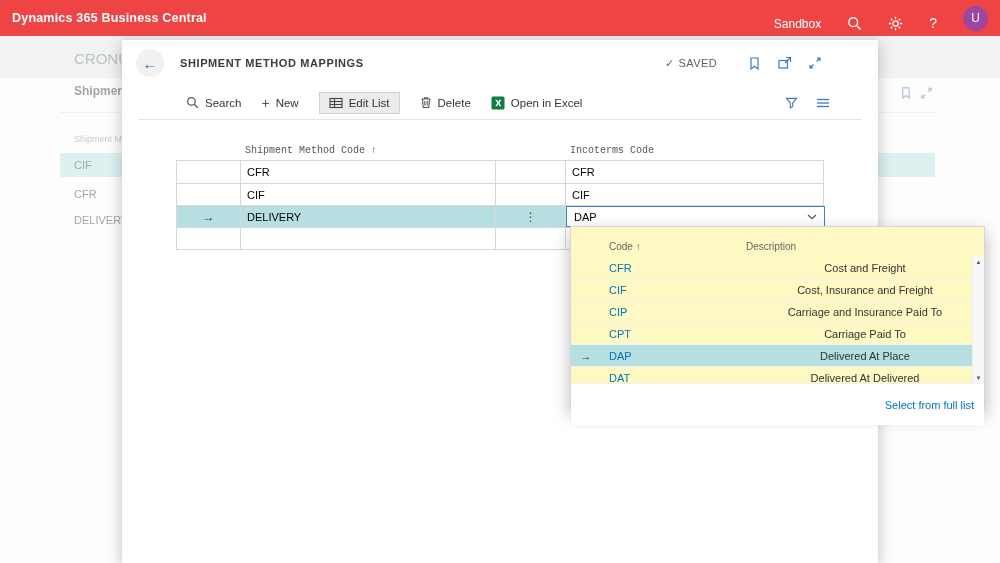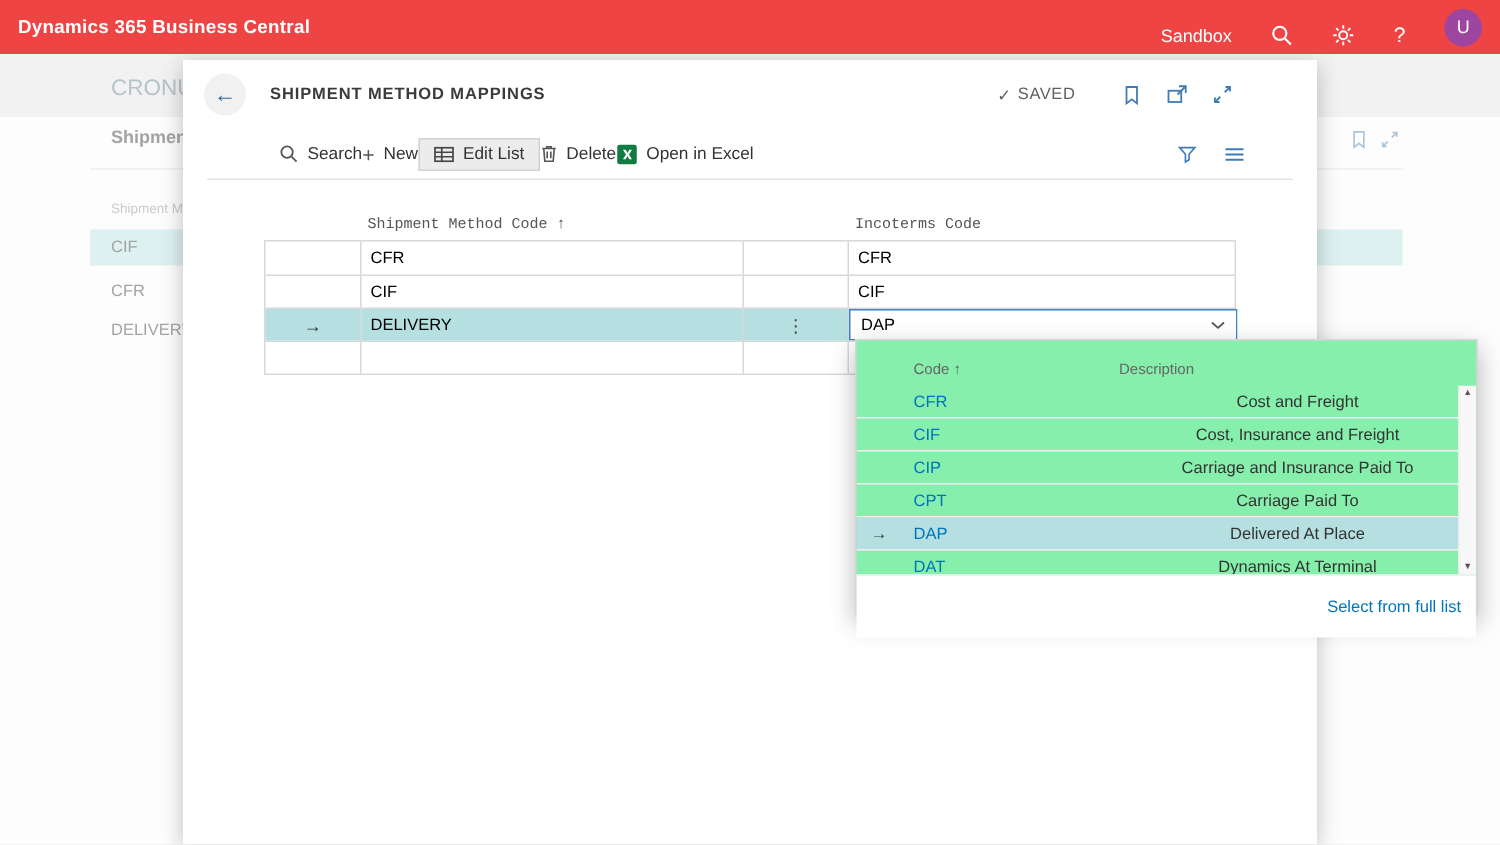--- a/index.html
+++ b/index.html
@@ -35,21 +35,21 @@
            box-shadow:0 3px 14px rgba(0,0,0,.25); z-index:10; }
   .m-header { display:flex; align-items:center; height:46px; padding:0 56px 0 14px; }
   .back-btn { width:28px; height:28px; border-radius:50%; background:#f1f1f1; color:#2d6a9f;
               display:flex; align-items:center; justify-content:center; font-size:15px; cursor:pointer; flex:none; }
   .m-title { margin-left:16px; font-size:11px; font-weight:600; letter-spacing:.6px; color:#3b3b3b;text-align:center; }
   .m-header-right { margin-left:auto; display:flex; align-items:center; gap:16px; }
   .saved { display:flex; align-items:center; gap:4px; color:#5f5f5f; font-size:11px;
            letter-spacing:.4px; margin-right:14px; }
 
   .m-toolbar { margin:0 16px; height:34px; border-bottom:1px solid #e4e4e4;
-               display:flex; align-items:center; padding-left:48px;
+               display:flex; align-items:center; gap:20px; padding-left:48px;
                font-size:11.5px; color:#333; }
   .tb-item { display:flex; align-items:center; gap:6px; cursor:pointer; white-space:nowrap; }
   .tb-chip { background:#ececec; border:1px solid #d2d2d2; padding:4px 9px; }
   .tb-right { margin-left:auto; display:flex; align-items:center; gap:18px; padding-right:32px; }
   .plus-glyph { font-size:14px; color:#555; line-height:1; }
 
   
   .m-table { position:absolute; left:54px; top:100px; width:648px; font-size:11px; }
   .t-hdr { display:grid; grid-template-columns:64px 255px 70px 259px; height:20px;
            align-items:center; color:#555; font-size:10px;font-family:Liberation Mono, monospace; }
@@ -61,21 +61,21 @@
   .t-cell:last-child { border-right:none; }
   .t-row.sel .t-cell { background:#b5dfe0; }
   .sel-arrow { width:100%; text-align:center; color:#333; font-size:12px; }
   .cell-ellipsis { width:100%; text-align:center; color:#444; font-size:12px; cursor:pointer; }
   .combo-cell { padding:0 !important; background:#fff !important; }
   .combobox { width:100%; height:100%; border:1px solid #3e82c4; background:#fff;
               display:flex; align-items:center; justify-content:space-between;
               padding:0 7px; cursor:pointer; }
 
   
-  .dropdown { position:absolute; left:448px; top:186px; width:415px; height:184px; background:#86efac;
+  .dropdown { position:absolute; left:448px; top:186px; width:415px; height:184px; background:#fef9c3;
               border:1px solid #d6d6d6; box-shadow:0 6px 16px rgba(0,0,0,.28); z-index:30; font-size:11px; }
   .dd-hdr { height:30px; display:grid; grid-template-columns:30px 137px 1fr; align-items:end;
             padding-bottom:5px; color:#666; font-size:10px; }
   .dd-hdr .dh { padding-left:8px; cursor:pointer; }
   .dd-viewport { height:126px; overflow:hidden; position:relative; }
   .dd-row { display:grid; grid-template-columns:30px 137px 1fr; height:22px; align-items:center;
             border-bottom:1px solid #f0f0f0; cursor:pointer; }
   .dd-row.sel { background:#b5dfe0; }
   .dd-arrow { text-align:center; color:#333; font-size:11px; }
   .dd-code { color:#0074bd; padding-left:8px; }
@@ -296,21 +296,21 @@
           <div class="dd-desc">Carriage Paid To</div>
         </div>
         <div class="dd-row sel">
           <div class="dd-arrow">→</div>
           <div class="dd-code">DAP</div>
           <div class="dd-desc">Delivered At Place</div>
         </div>
         <div class="dd-row">
           <div class="dd-arrow"></div>
           <div class="dd-code">DAT</div>
-          <div class="dd-desc">Dynamics At Terminal</div>
+          <div class="dd-desc">Delivered At Delivered</div>
         </div>
 
         <div class="dd-scroll">
           <span class="arr">▲</span>
           <span class="arr">▼</span>
         </div>
         <div class="dd-thumb"></div>
       </div>
       <div class="dd-footer">
         <span class="dd-link">Select from full list</span>

